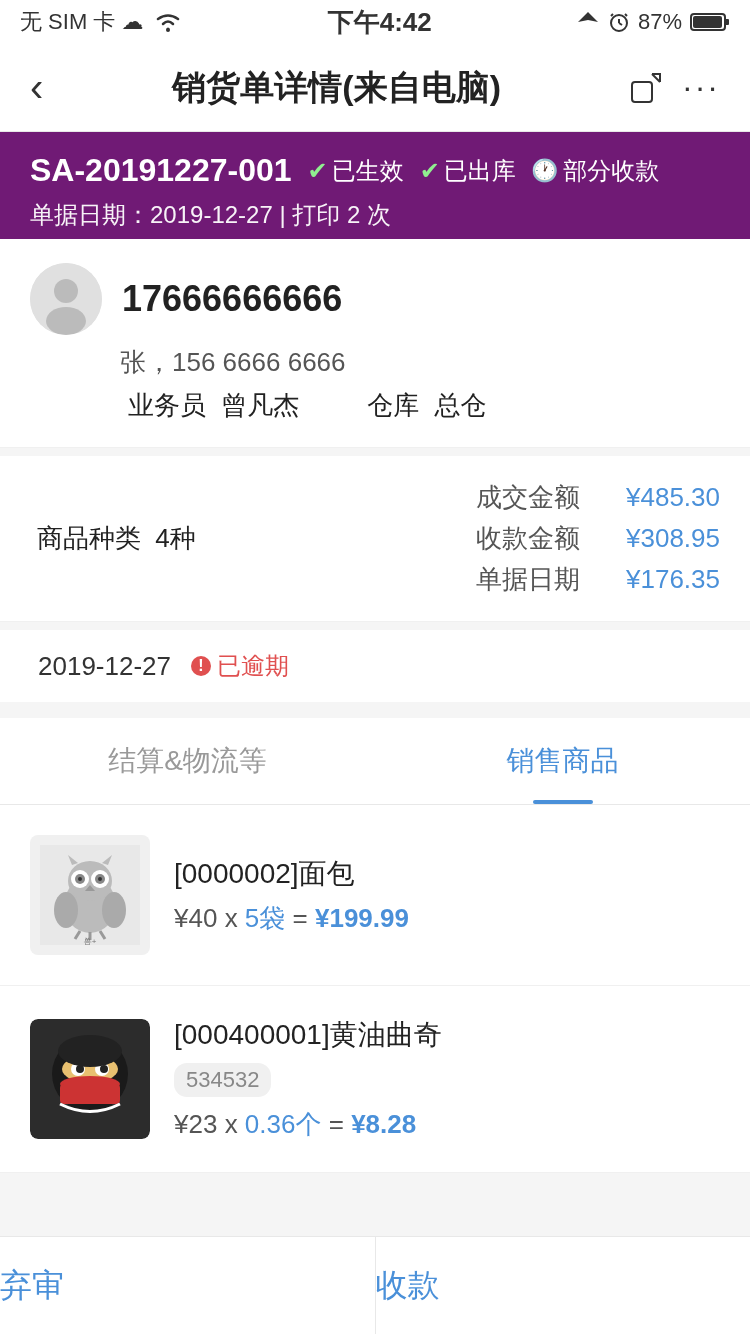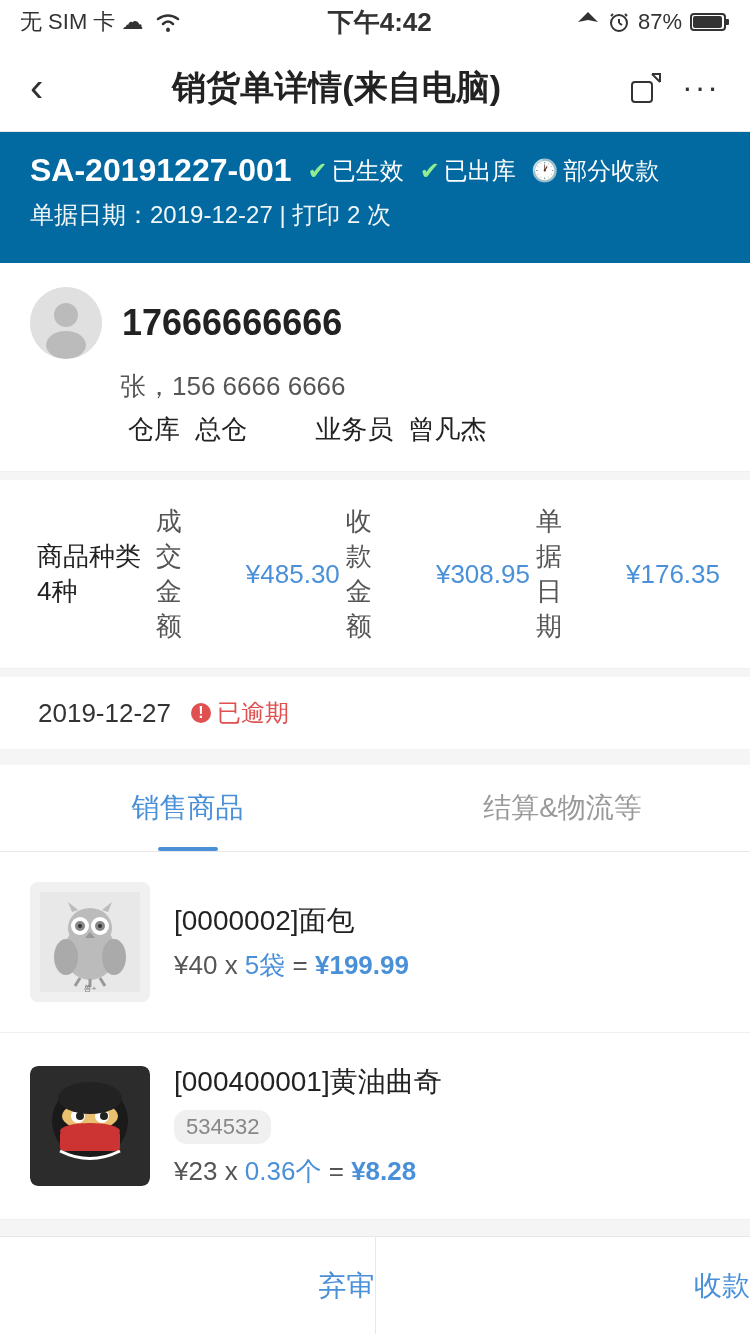--- a/index.html
+++ b/index.html
@@ -48,22 +48,22 @@
       gap: 20px;
     }
     .nav-back {
       font-size: 40px;
       color: #333;
       cursor: pointer;
     }
 
     
     .blue-header {
-      background: #0369a1;
-      padding: 20px 30px 32px;
+      background: #701a75;
+      padding: 20px 30px 8px;
       color: #fff;
     }
     .blue-header-top {
       display: flex;
       align-items: center;
       gap: 16px;
       flex-wrap: wrap;
     }
     .order-number {
       font-size: 32px;
@@ -155,21 +155,21 @@
       font-size: 26px;
       color: #555;
     }
     .product-count span {
       color: #222;
       font-weight: 400;
       margin-left: 7px;
     }
     .stats-right {
       display: flex;
-      flex-direction: row;
+      flex-direction: column;
       gap: 6px;
       align-items: center;
     }
     .stat-row {
       display: flex;
       align-items: center;
       gap: 20px;
       font-size: 26px;
     }
     .stat-label { color: #555; }
@@ -291,22 +291,22 @@
       width: 750px;
       height: 98px;
       background: #fff;
       border-top: 1px solid #e8e8e8;
       display: flex;
     }
     .bottom-btn {
       flex: 1;
       display: flex;
       align-items: center;
-      justify-content: flex-end;
-      font-size: 28px;
+      justify-content: flex-start;
+      font-size: 32px;
       cursor: pointer;
     }
     .bottom-btn.abandon { color: #4A90D9; border-right: 1px solid #e8e8e8; }
     .bottom-btn.collect { color: #4A90D9; }
 
     .separator { width: 100%; height: 8px; background: #f5f5f5; }
   </style>
 </head>
 <body>
 
@@ -384,26 +384,26 @@
         <circle cx="36" cy="36" r="36" fill="#e0e0e0"></circle>
         <circle cx="36" cy="28" r="12" fill="#bbb"></circle>
         <ellipse cx="36" cy="58" rx="20" ry="14" fill="#bbb"></ellipse>
       </svg>
     </div>
     <span class="customer-name">17666666666</span>
   </div>
   <div class="customer-info">张，156 6666 6666</div>
   <div class="customer-meta">
     <div class="meta-item">
+      <span>业务员</span>
+      <span>曾凡杰</span>
+    </div>
+    <div class="meta-item">
       <span>仓库</span>
       <span>总仓</span>
-    </div>
-    <div class="meta-item">
-      <span>业务员</span>
-      <span>曾凡杰</span>
     </div>
   </div>
 </div>
 
 <div class="separator"></div>
 
 <div class="stats-section">
   <div class="stats-left">
     <div class="product-count">
       <span>商品种类</span>
@@ -432,25 +432,25 @@
   <span class="due-date">2019-12-27</span>
   <div class="overdue-badge">
     <div class="overdue-dot">!</div>
     <span>已逾期</span>
   </div>
 </div>
 
 <div class="separator"></div>
 
 <div class="tabs">
+  <div class="tab">
+    <span>结算&amp;物流等</span>
+  </div>
   <div class="tab active">
     <span>销售商品</span>
-  </div>
-  <div class="tab">
-    <span>结算&amp;物流等</span>
   </div>
 </div>
 
 <div class="product-list">
 
   <div class="product-item">
     <div class="product-thumb">
 
       <svg width="100" height="100" viewBox="0 0 100 100">
         <rect width="100" height="100" fill="#e8e8e8"></rect>

